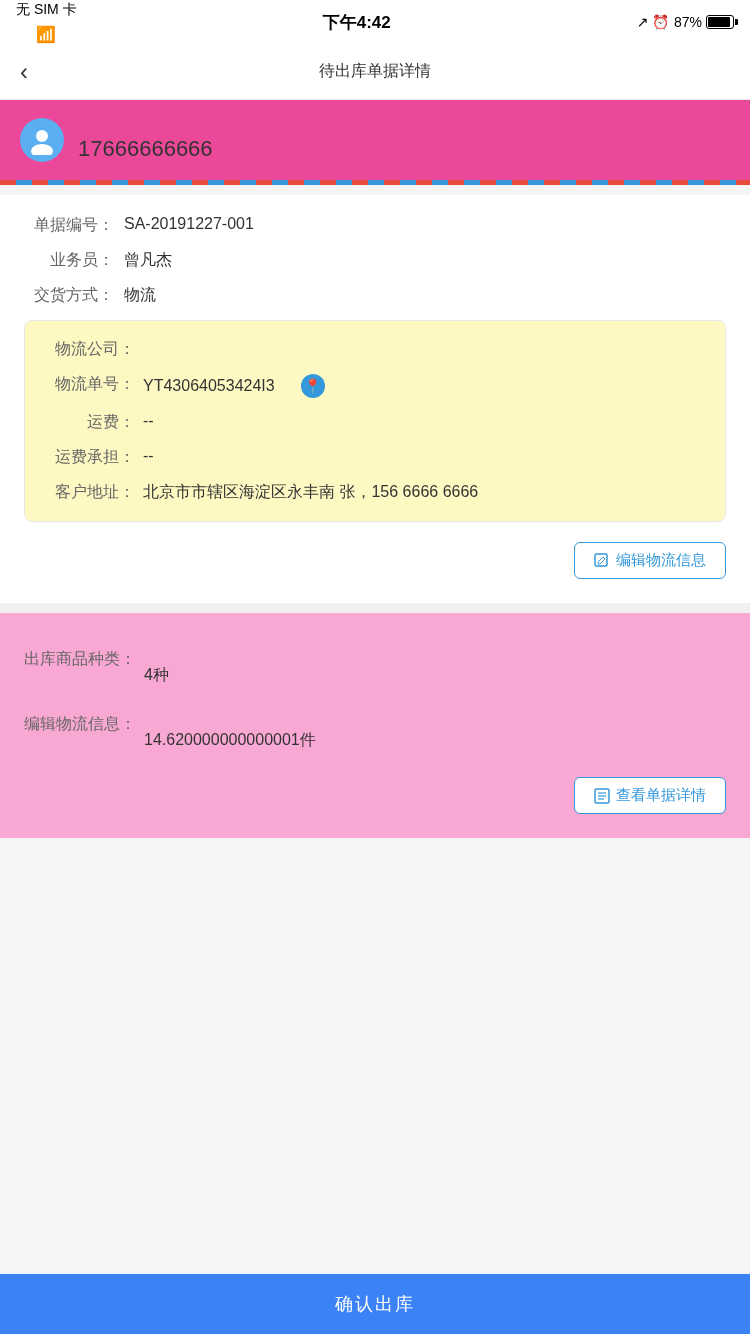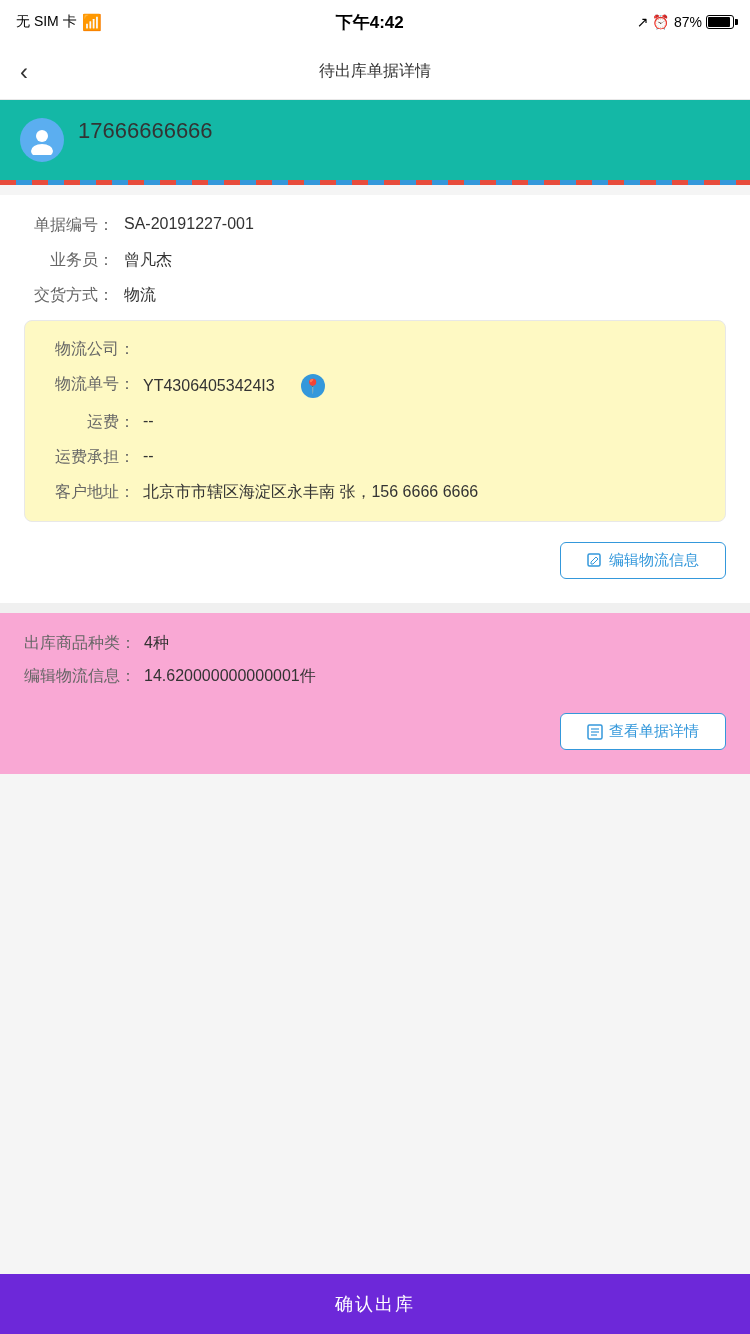--- a/index.html
+++ b/index.html
@@ -23,20 +23,21 @@
       padding: 0 16px;
       font-size: 15px;
       font-weight: 500;
     }
     .status-left {
       display: flex;
       align-items: center;
       gap: 6px;
       font-size: 14px;
       color: #000;
+      flex-direction: column;
     }
     .status-center {
       font-size: 17px;
       font-weight: 600;
       color: #000;
     }
     .status-right {
       display: flex;
       align-items: center;
       gap: 4px;
@@ -99,24 +100,24 @@
       position: absolute;
       left: 50%;
       transform: translateX(-50%);
       font-size: 16px;
       font-weight: 500;
       color: #333;
     }
 
     
     .customer-section {
-      background: #14b8a6;
+      background: #ec4899;
       padding: 18px 20px;
       display: flex;
-      align-items: flex-start;
+      align-items: flex-end;
       gap: 14px;
     }
     .customer-phone {
       font-size: 22px;
       font-weight: 500;
       color: #333;
     }
 
     
     .stripe-divider {
@@ -203,21 +204,21 @@
     .edit-logistics-btn {
       display: flex;
       justify-content: flex-end;
       padding: 10px 0 4px;
     }
     .btn-outline {
       border: 1px solid #3498db;
       color: #3498db;
       background: #fff;
       border-radius: 6px;
-      padding: 8px 26px;
+      padding: 8px 19px;
       font-size: 15px;
       display: flex;
       align-items: center;
       gap: 6px;
       cursor: pointer;
     }
     .edit-icon-svg {
       width: 16px;
       height: 16px;
     }
@@ -242,20 +243,21 @@
     .goods-row:last-child { margin-bottom: 0; }
     .goods-label {
       color: #666;
       min-width: 100px;
       text-align: right;
       flex-shrink: 0;
     }
     .goods-value {
       color: #333;
       margin-left: 8px;
+      margin-top: 32px;
     }
 
     
     .view-detail-btn {
       display: flex;
       justify-content: flex-end;
       padding: 14px 0 4px;
     }
 
     
@@ -264,21 +266,21 @@
       background: #f5f5f5;
       min-height: 160px;
     }
 
     
     .confirm-bar {
       position: fixed;
       bottom: 0;
       left: 0;
       width: 750px;
-      background: #6d28d9;
+      background: #3b82f6;
       height: 60px;
       display: flex;
       align-items: center;
       justify-content: center;
       cursor: pointer;
     }
     .confirm-text {
       color: #fff;
       font-size: 18px;
       font-weight: 500;

